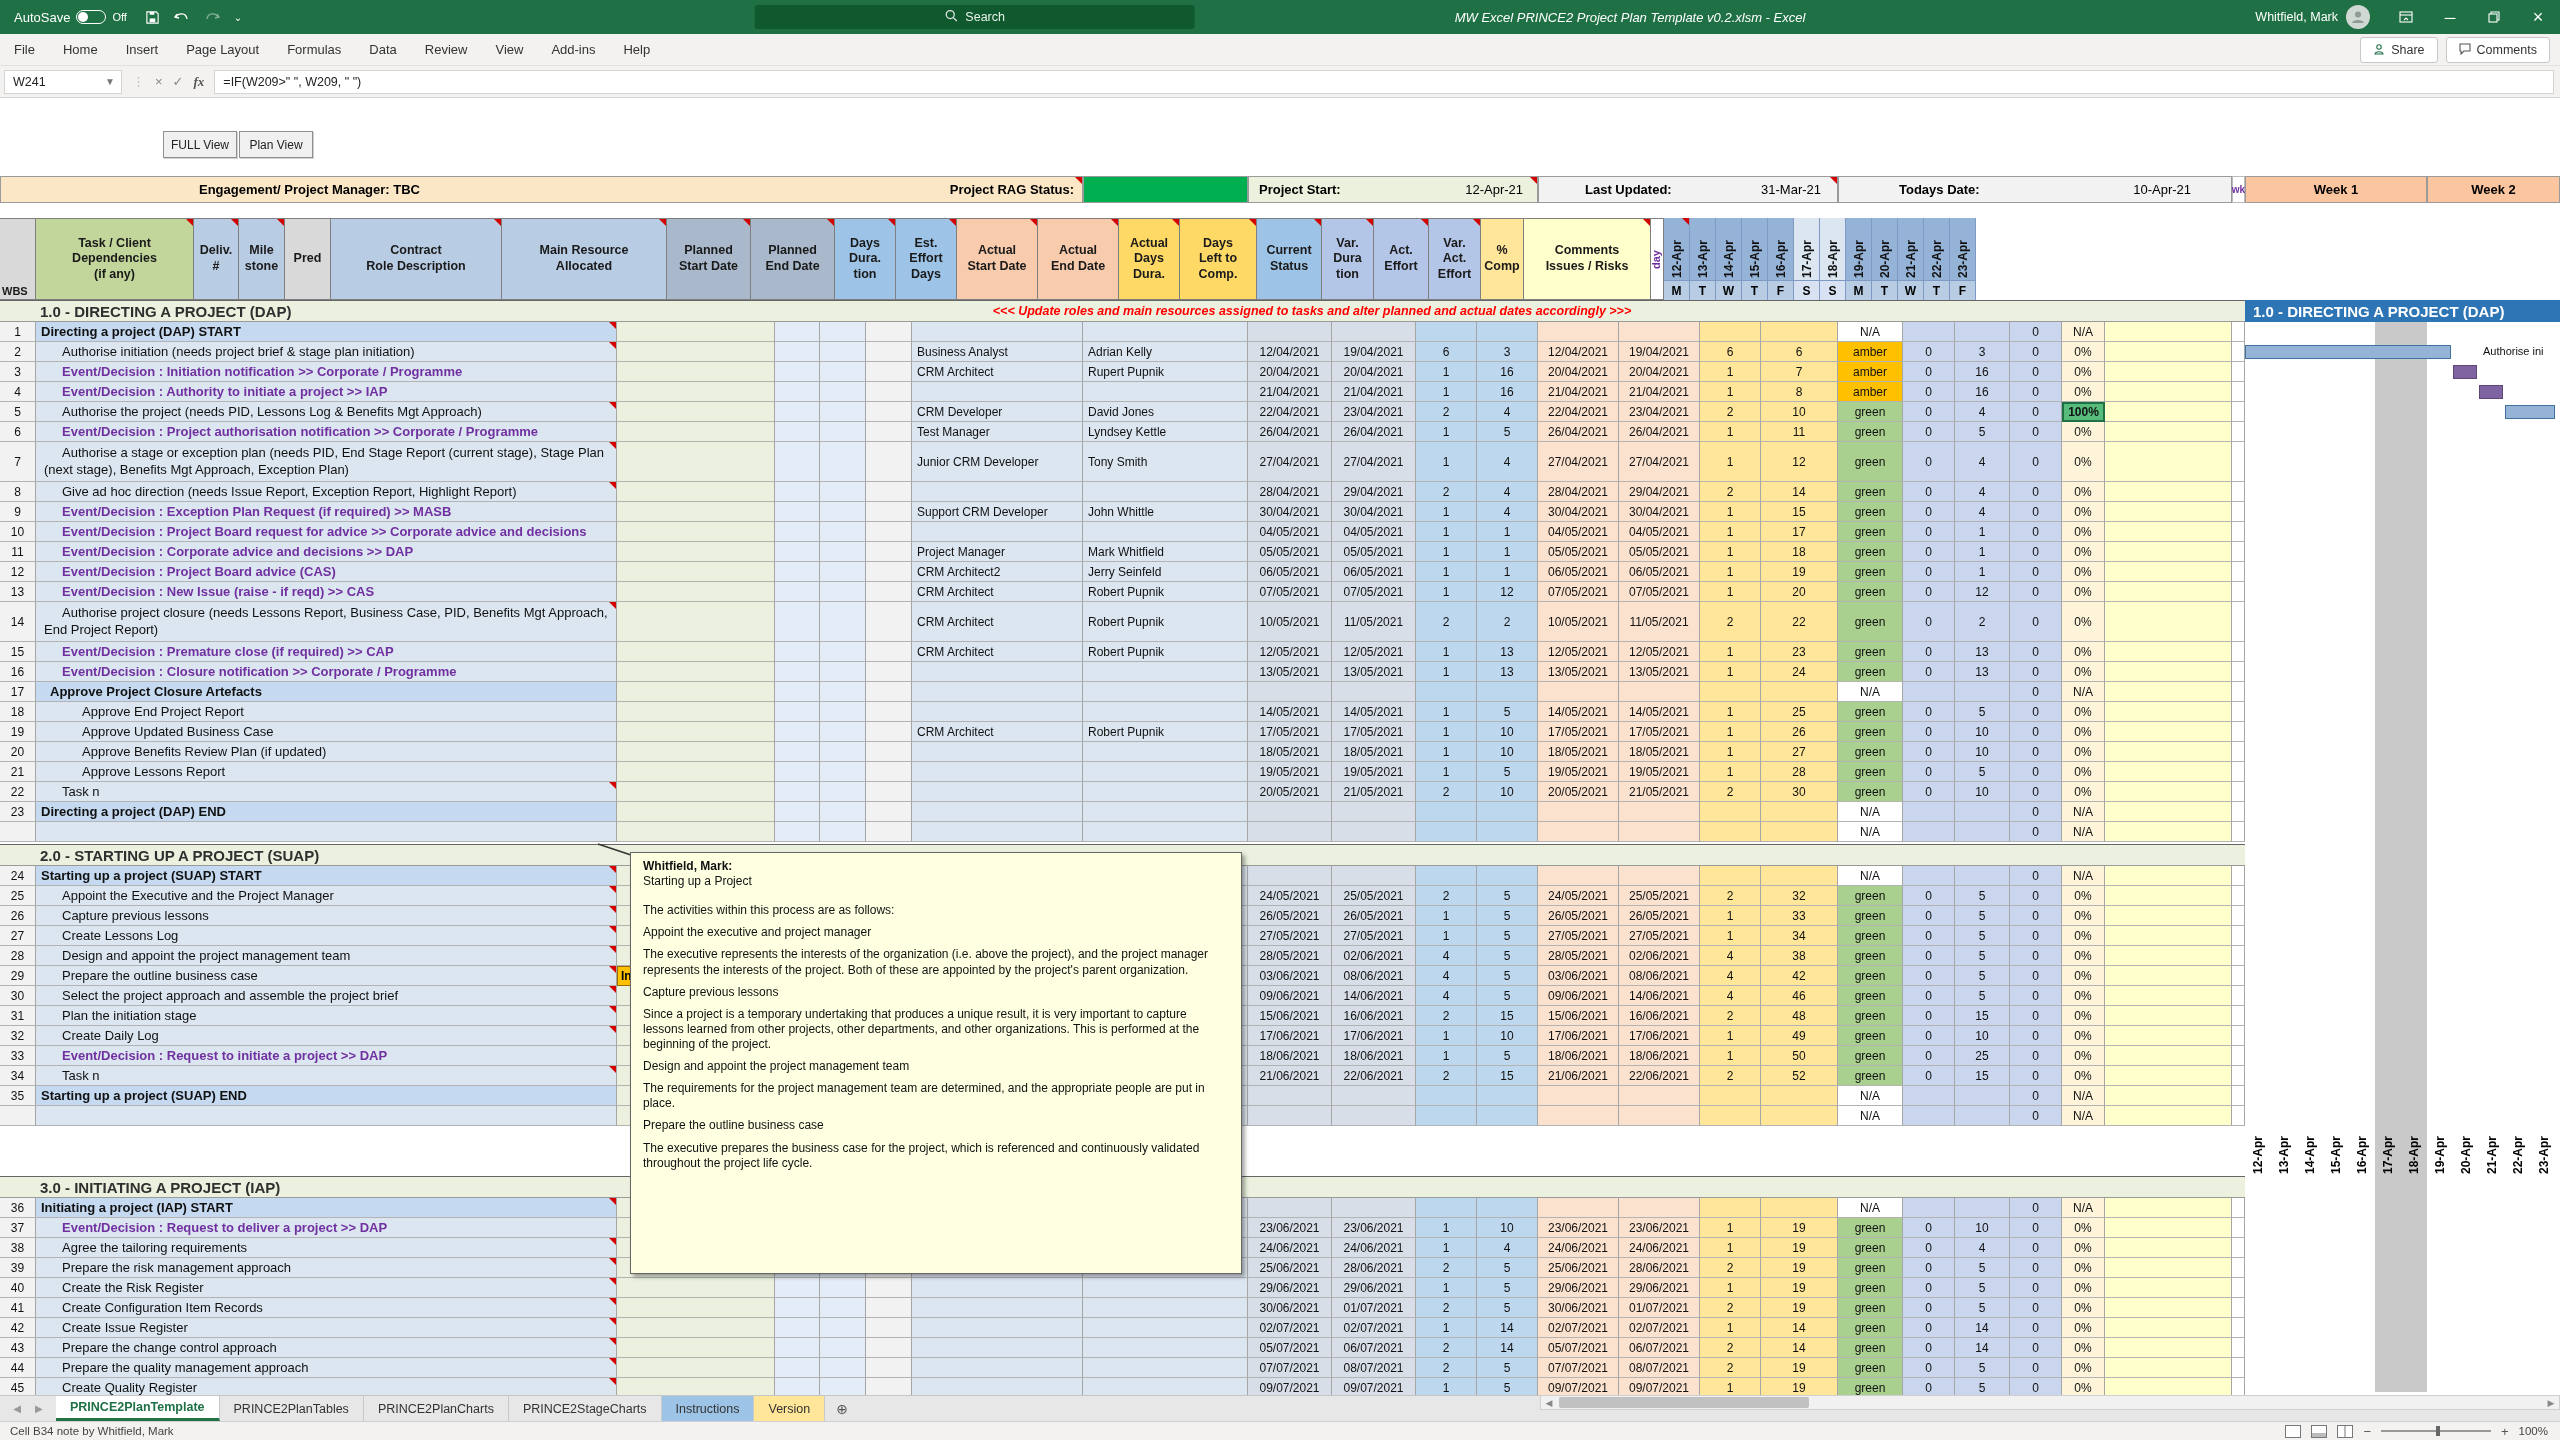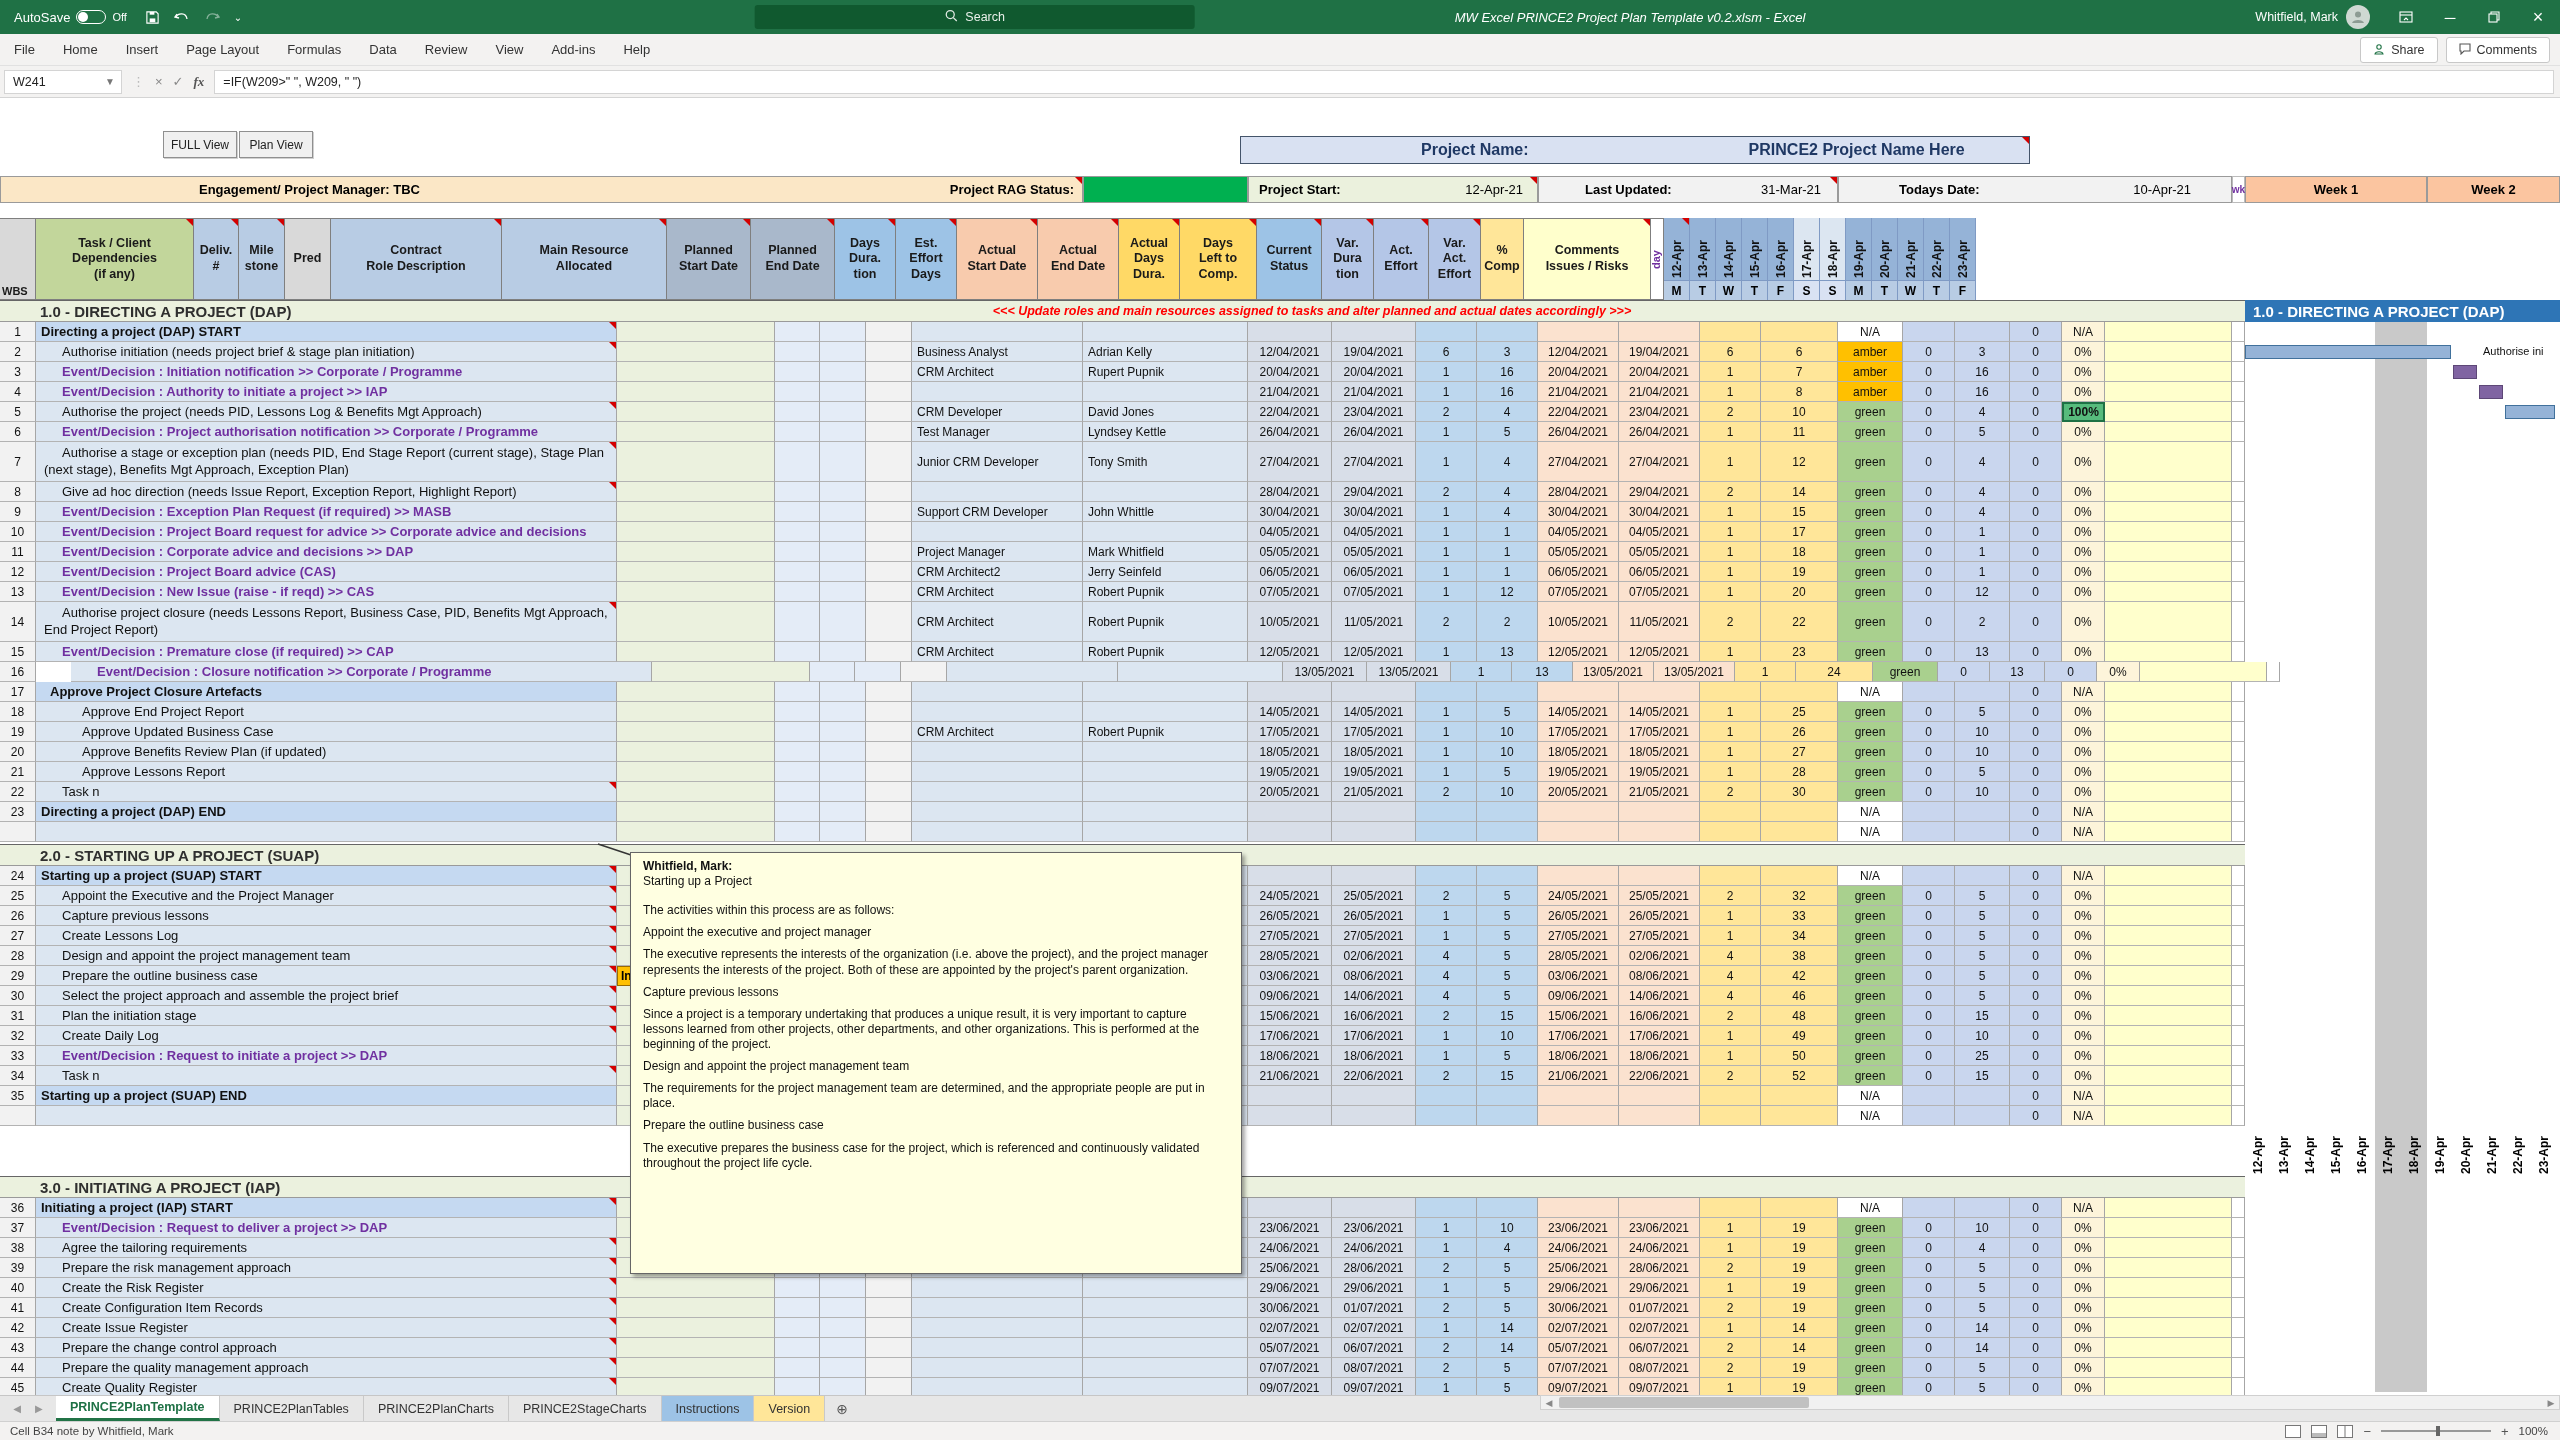--- a/index.html
+++ b/index.html
@@ -215,24 +215,20 @@
   </div>
   <div class="fxfield">
       <span>=IF(W209&gt;" ", W209, " ")</span>
     </div>
 </div>
 
 <div class="sheet" id="sheet">
   <div class="viewbtn" style="left:163px;width:74px;">FULL View</div>
   <div class="viewbtn" style="left:239px;width:74px;">Plan View</div>
 
-  <div class="projname note" style="left:1240px;top:38px;width:790px;height:28px;">
-    <span style="margin-left:180px;">Project Name:</span>
-    <span style="margin-left:220px;">PRINCE2 Project Name Here</span>
-  </div>
 
   <div class="hseg note" style="left:0;top:78px;width:1083px;background:#fbe7c6;">
     <span style="width:617px;text-align:center;font-weight:bold;">Engagement/ Project Manager:  TBC</span>
     <span style="margin-left:auto;padding-right:8px;font-weight:bold;">Project RAG Status:</span>
   </div>
   <div class="hseg" style="left:1083px;top:78px;width:165px;background:#00b050;"></div>
   <div class="hseg note" style="left:1248px;top:78px;width:290px;background:#ebf1dd;">
     <span style="padding-left:10px;font-weight:bold;">Project Start:</span>
     <span style="margin-left:auto;padding-right:14px;">12-Apr-21</span>
   </div>
@@ -755,21 +751,21 @@
           <div class="cell" style="width: 65px; background: rgb(169, 208, 142);">green</div>
           <div class="cell" style="width: 52px; background: rgb(201, 214, 238);">0</div>
           <div class="cell" style="width: 55px; background: rgb(201, 214, 238);">13</div>
           <div class="cell" style="width: 52px; background: rgb(201, 214, 238);">0</div>
           <div class="cell" style="width: 43px; background: rgb(253, 244, 218);">0%</div>
           <div class="cell" style="width: 127px; background: rgb(255, 255, 204);"></div>
           <div class="cell" style="width: 13px; background: rgb(255, 255, 255);"></div>
         </div>
         <div class="row" style="height: 20px;">
           <div class="cell" style="width: 36px; background: rgb(242, 242, 242);">16</div>
-          <div class="cell taskc rs-event" style="width: 581px; background: rgb(220, 230, 241); margin-left: 35px;">Event/Decision : Closure notification &gt;&gt; Corporate / Programme</div>
+          <div class="cell taskc rs-event" style="width: 581px; background: rgb(220, 230, 241);">Event/Decision : Closure notification &gt;&gt; Corporate / Programme</div>
           <div class="cell" style="width: 158px; background: rgb(235, 241, 222);"></div>
           <div class="cell" style="width: 45px; background: rgb(228, 236, 247);"></div>
           <div class="cell" style="width: 46px; background: rgb(228, 236, 247);"></div>
           <div class="cell" style="width: 46px; background: rgb(242, 242, 242);"></div>
           <div class="cell" style="width: 171px; background: rgb(220, 230, 241); justify-content: flex-start; padding-left: 5px;"></div>
           <div class="cell" style="width: 165px; background: rgb(220, 230, 241); justify-content: flex-start; padding-left: 5px;"></div>
           <div class="cell" style="width: 84px; background: rgb(216, 222, 232);">13/05/2021</div>
           <div class="cell" style="width: 84px; background: rgb(216, 222, 232);">13/05/2021</div>
           <div class="cell" style="width: 61px; background: rgb(189, 215, 238);">1</div>
           <div class="cell" style="width: 61px; background: rgb(189, 215, 238);">13</div>

